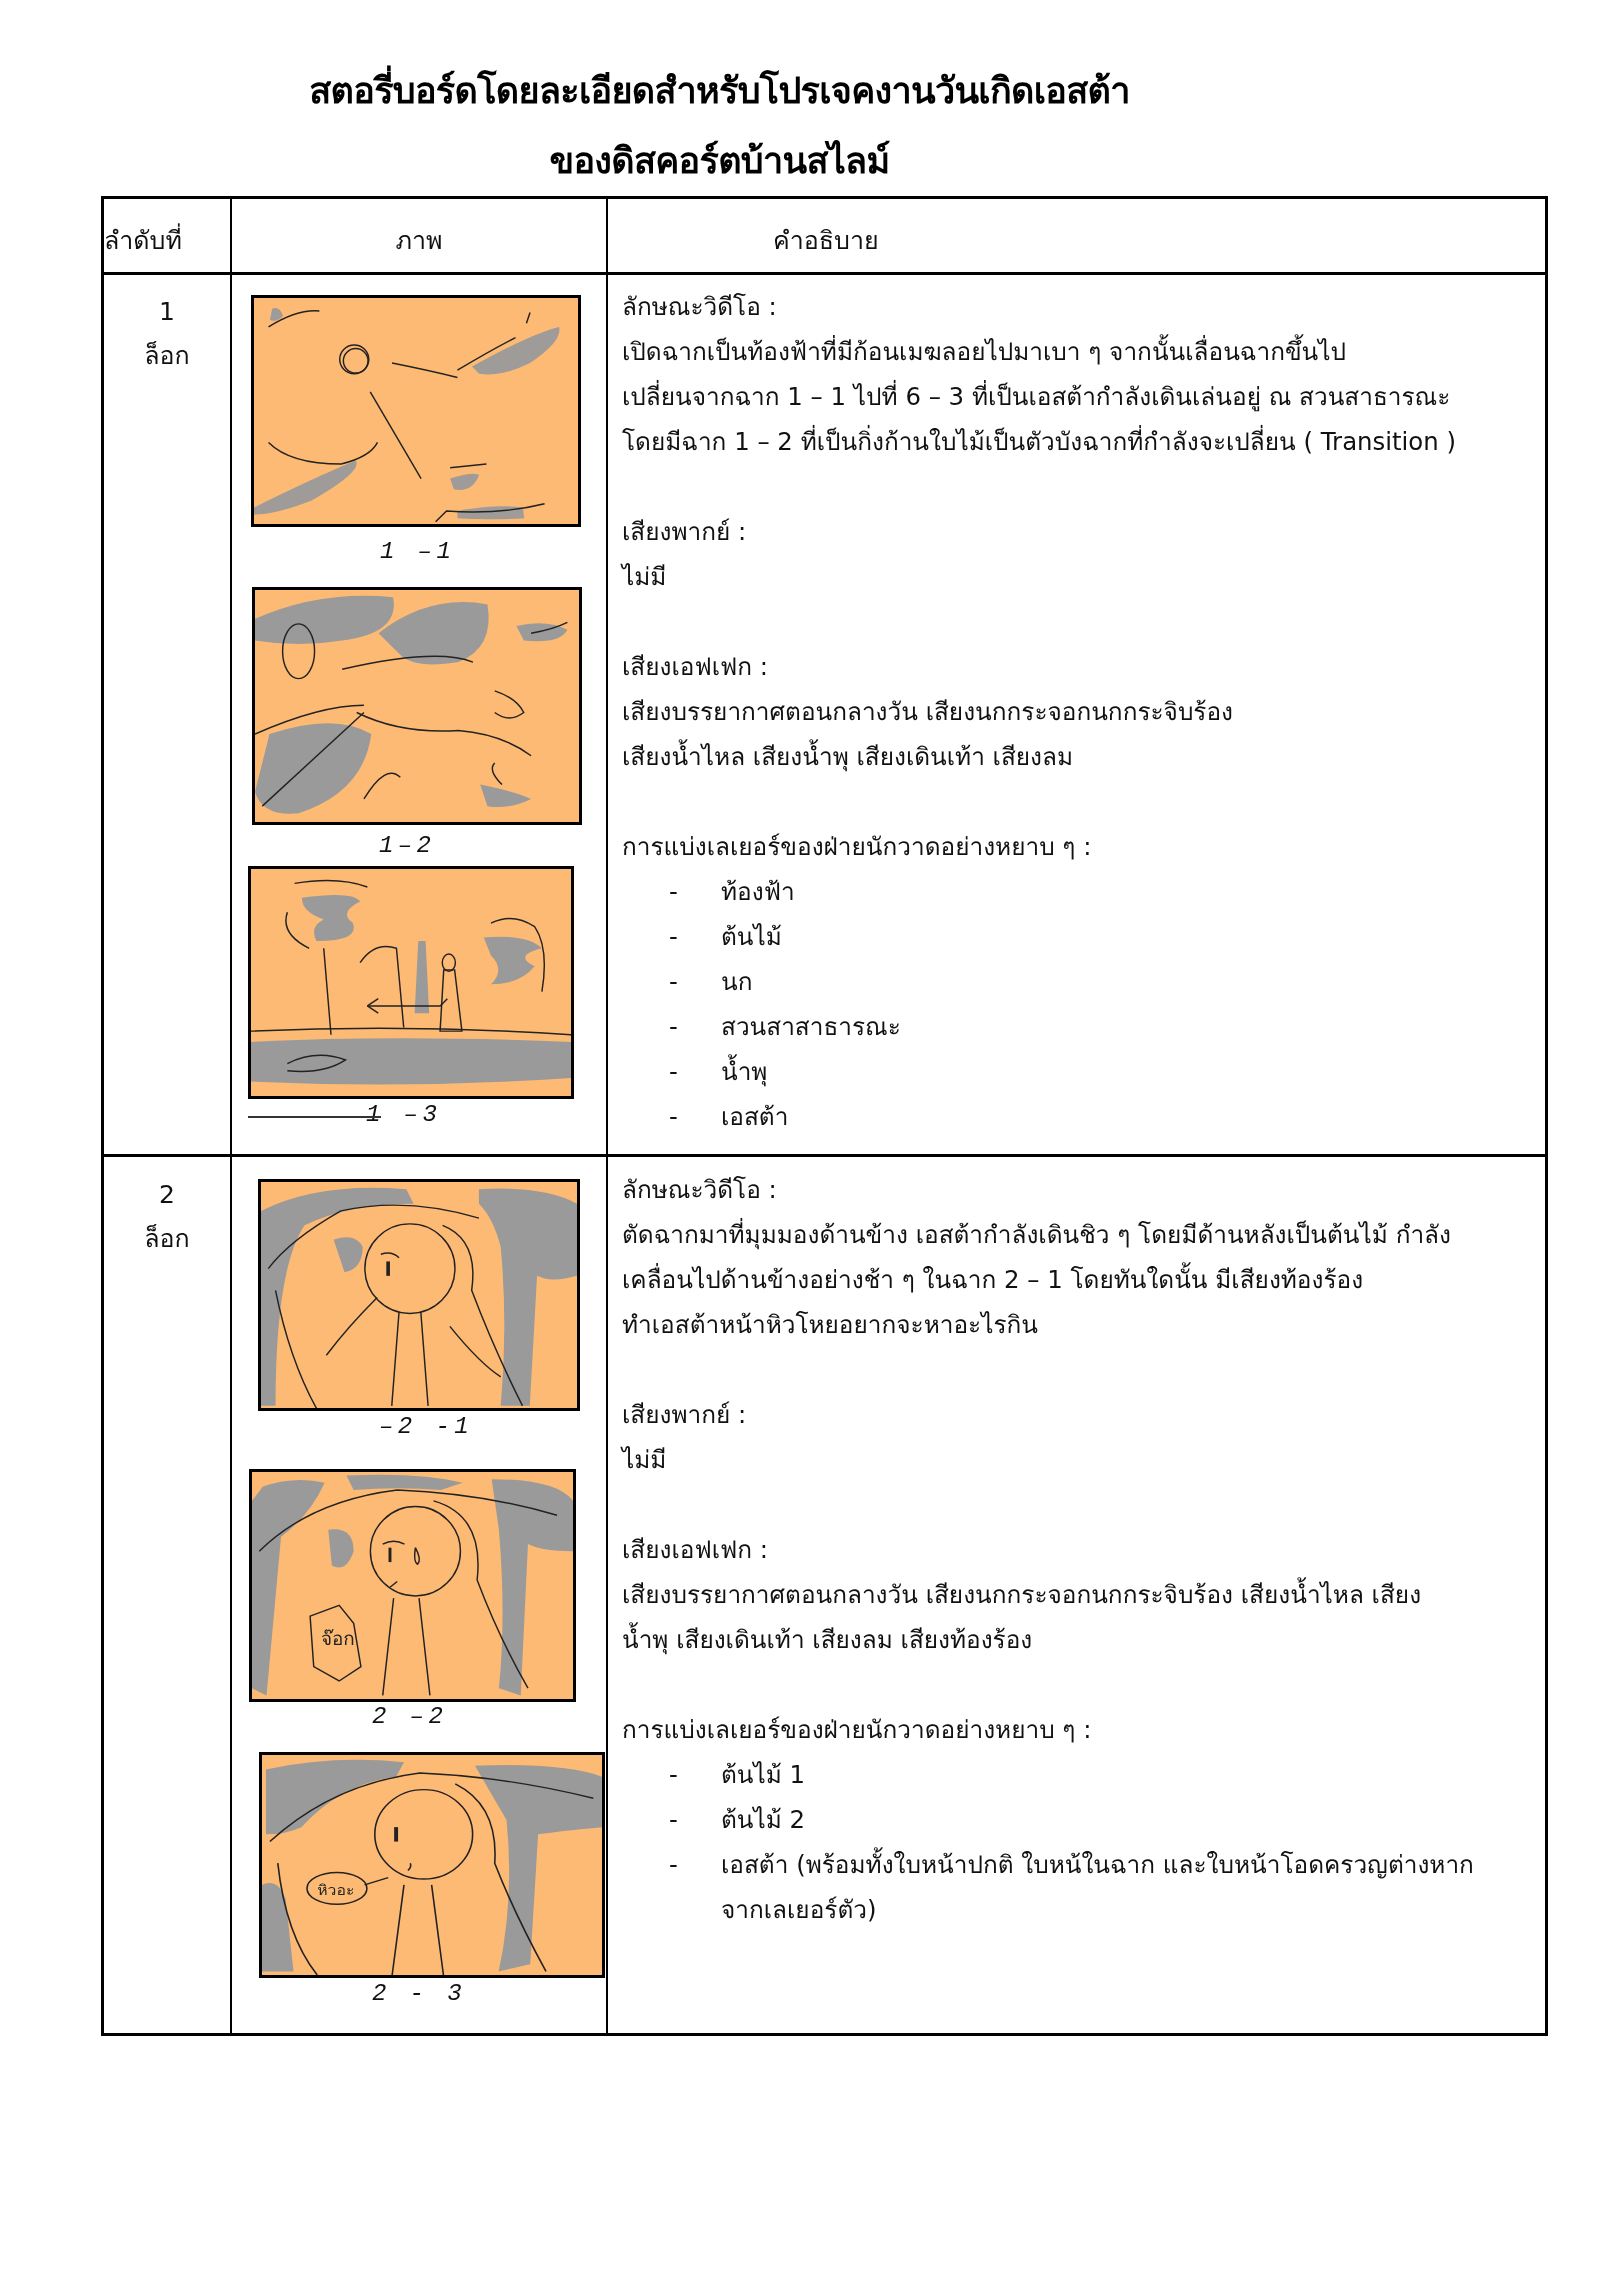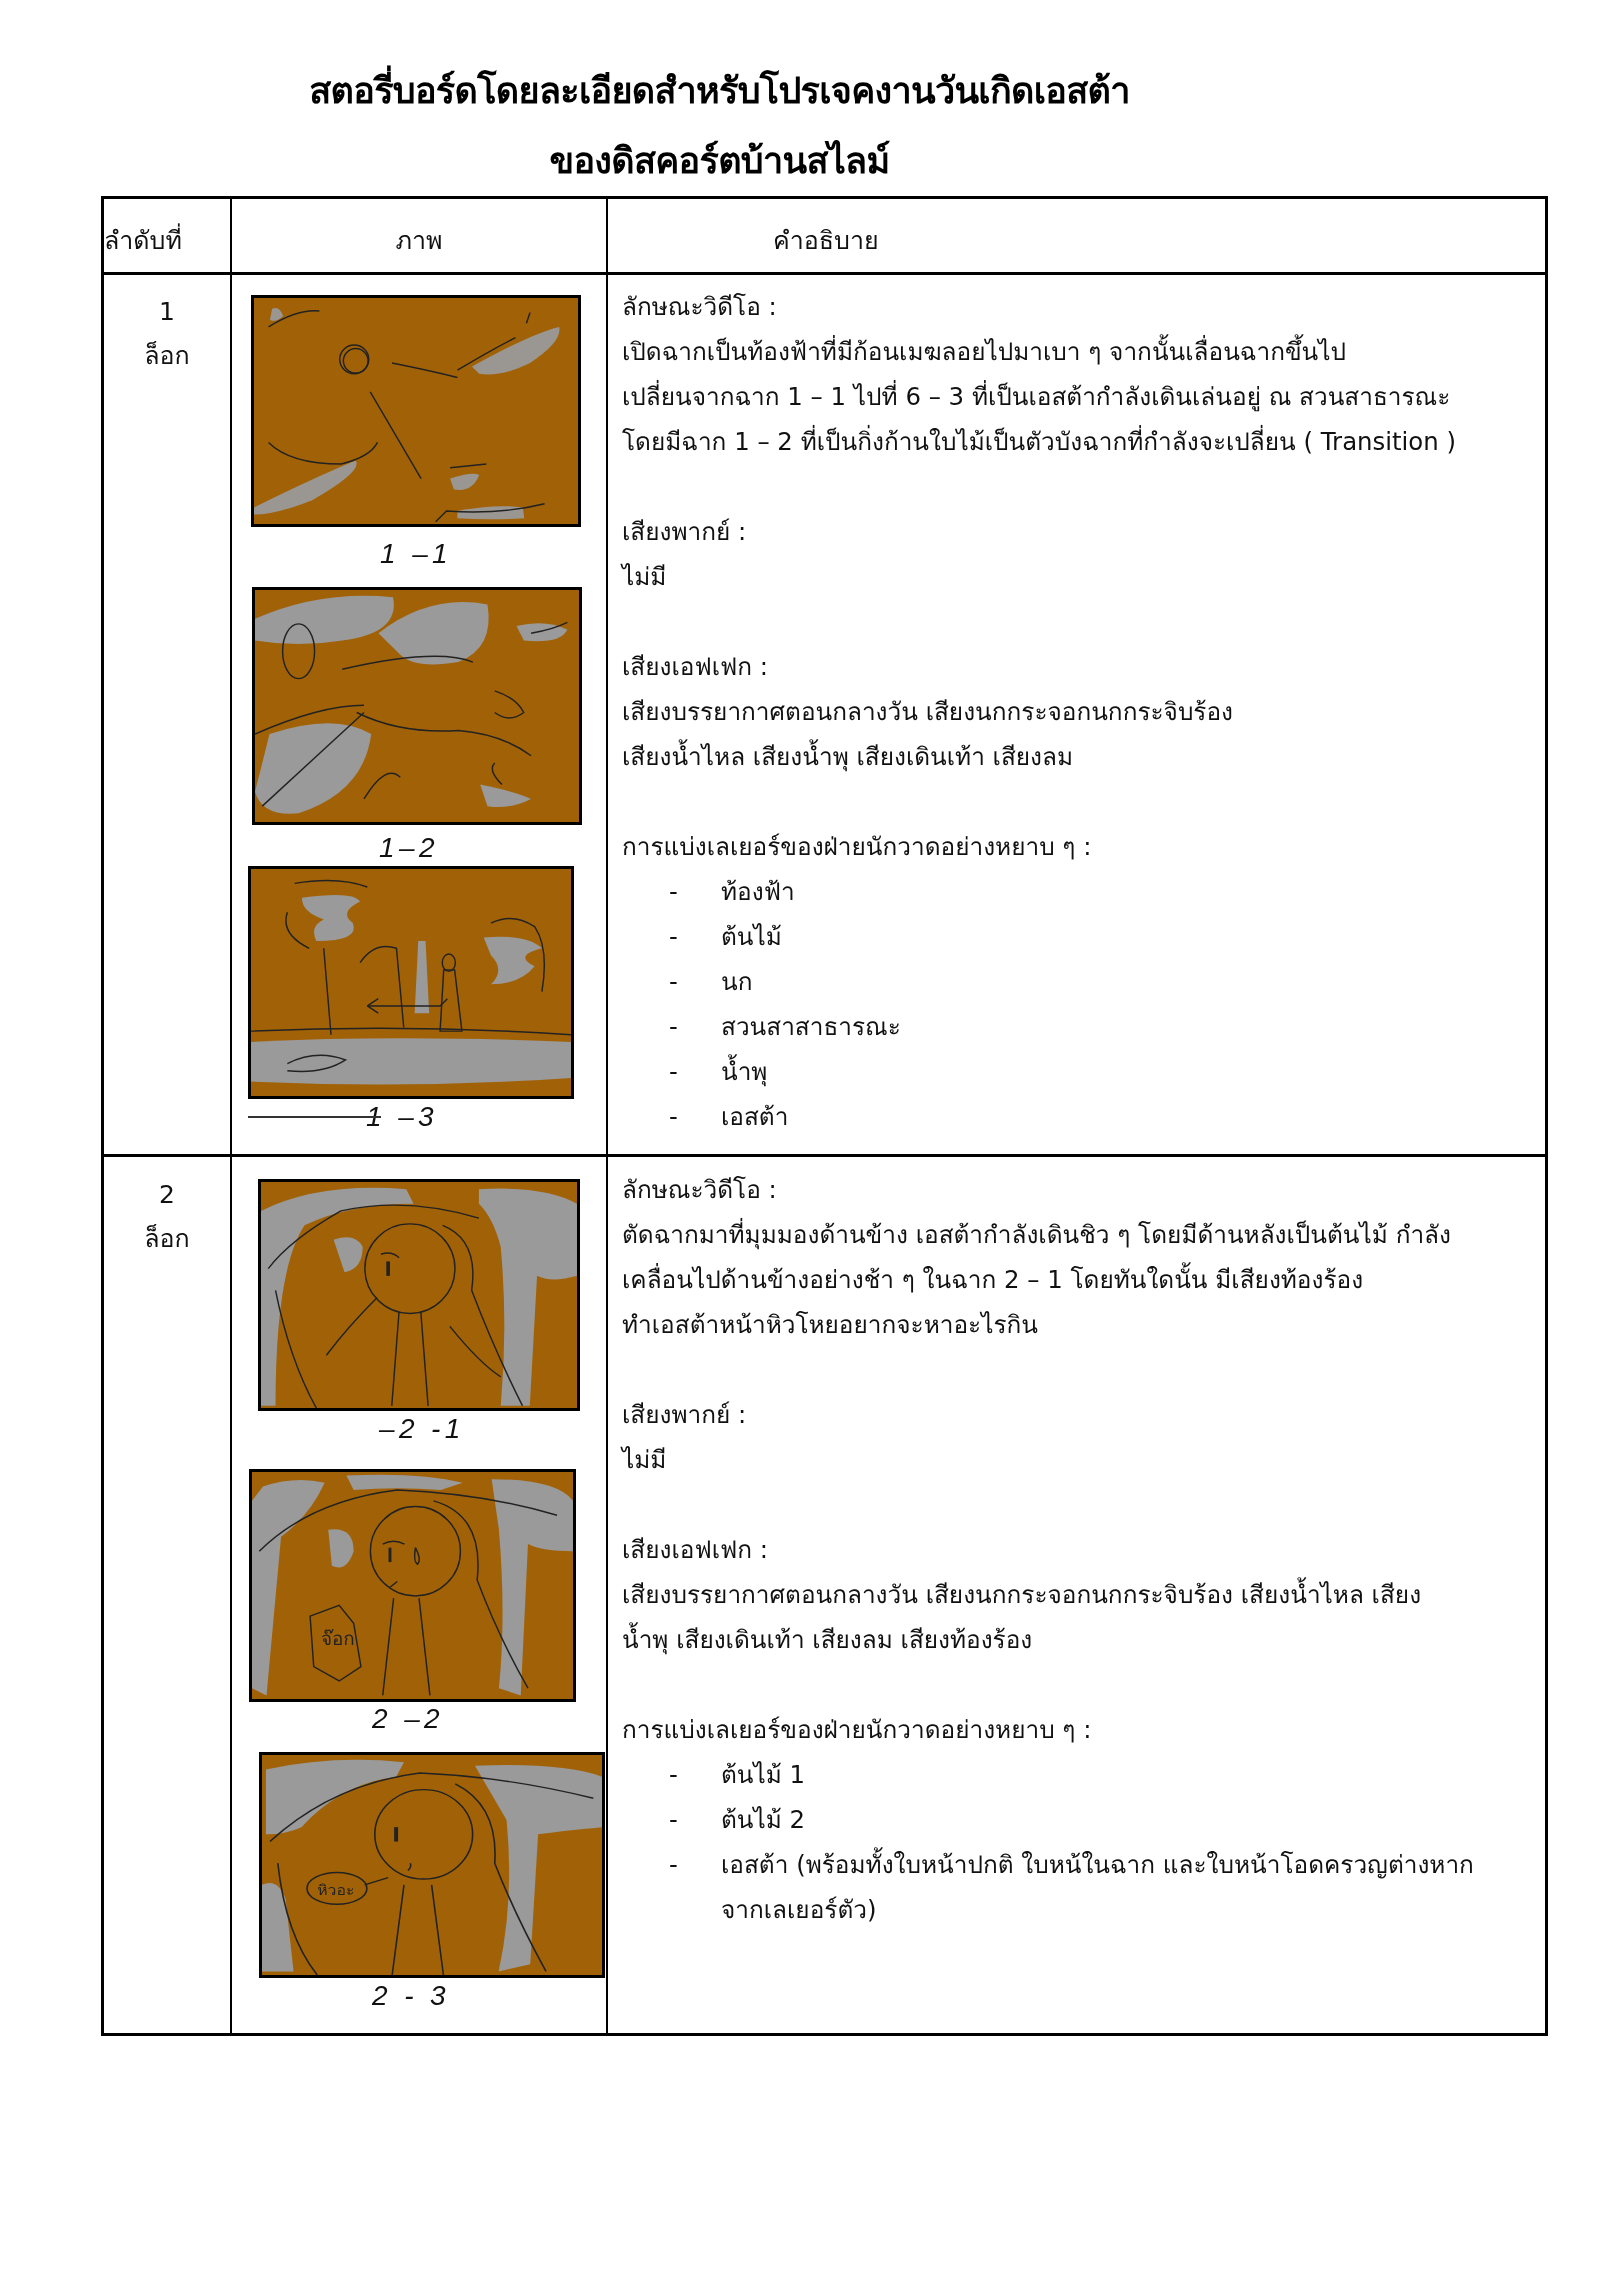--- a/index.html
+++ b/index.html
@@ -30,26 +30,26 @@
   .desc { font-size: 24.4px; line-height: 45px; color: #111; white-space: nowrap; }
   .desc .lbl { display: block; }
   .desc .line { display: block; }
   .desc .gap { display: block; height: 45px; }
   .desc .li { display: block; padding-left: 52px; position: relative; }
   .desc .li .dash { position: absolute; left: 47px; width: 44px; }
   .desc .li .txt { display: block; padding-left: 47px; }
 
   .frame {
     position: absolute; box-sizing: border-box;
-    border: 3.7px solid #000; background: #a16207; overflow: hidden;
+    border: 3.7px solid #000; background: #fdba74; overflow: hidden;
   }
   .frame svg { position: absolute; left: 0; top: 0; width: 100%; height: 100%; }
   .cap {
-    position: absolute; font-family: Liberation Sans, sans-serif;
-    font-size: 28px; color: #111; font-style: italic; letter-spacing: 4.4px;
+    position: absolute; font-family: Liberation Mono, monospace;
+    font-size: 24px; color: #111; font-style: italic; letter-spacing: 4.4px;
   }
 </style>
 </head>
 <body>
 
 <div class="title l1">สตอรี่บอร์ดโดยละเอียดสำหรับโปรเจคงานวันเกิดเอสต้า</div>
 <div class="title l2">ของดิสคอร์ตบ้านสไลม์</div>
 
 <div class="tbl">
 

